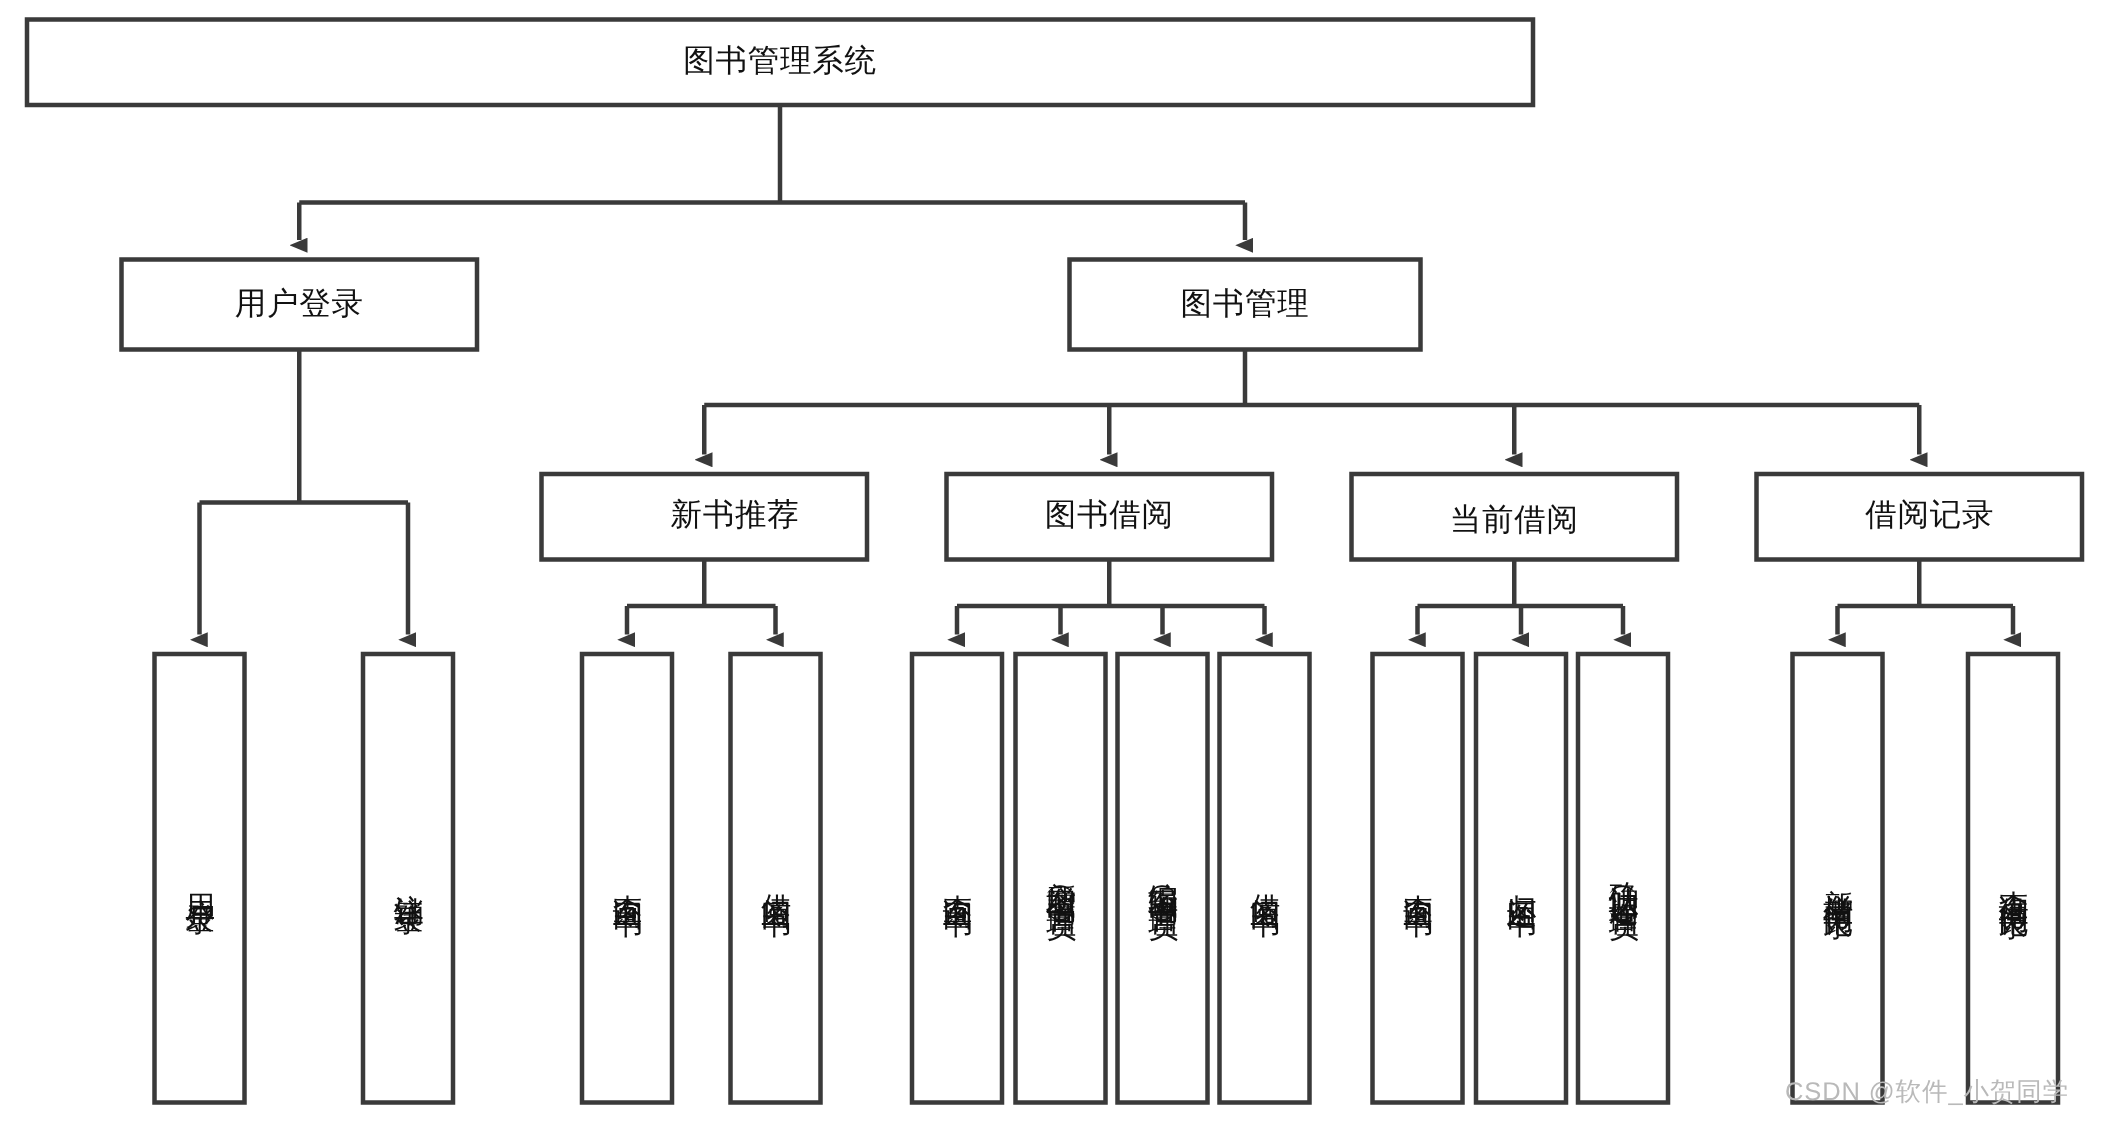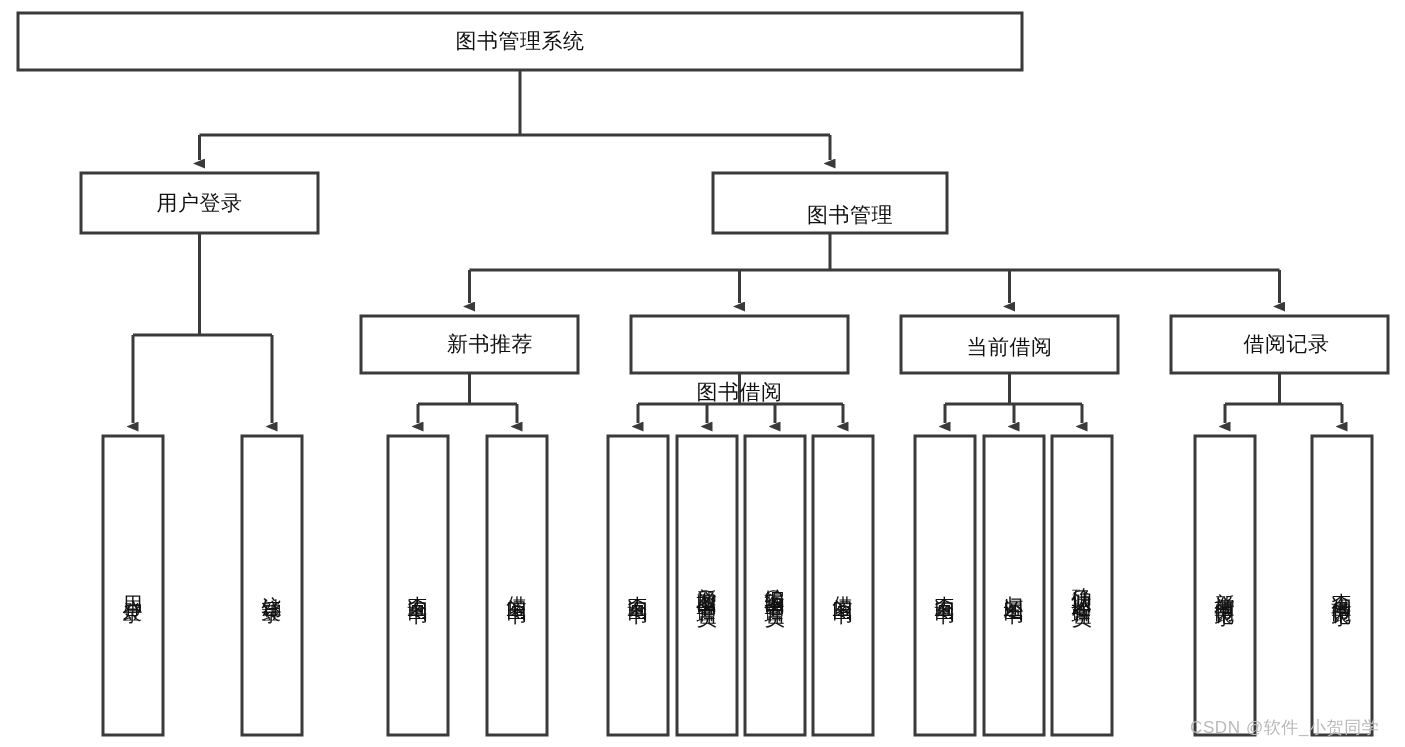--- a/index.html
+++ b/index.html
@@ -119,23 +119,23 @@
         <path d="M1279.5,373 L1279.5,404"></path>
         <path d="M1225,404 L1342,404"></path>
         <path d="M1225,404 L1225,423" marker-end="url(#arrow)"></path>
         <path d="M1342,404 L1342,423" marker-end="url(#arrow)"></path>
       </g>
   </svg>
 
   <div id="labels">
       <div class="node-label" style="left: 18px; top: 13px; width: 1004px; height: 57px;">图书管理系统</div>
       <div class="node-label" style="left: 81px; top: 173px; width: 237px; height: 60px;">用户登录</div>
-      <div class="node-label" style="left: 733px; top: 173px; width: 234px; height: 60px; margin-top: 12px;">图书管理</div>
+      <div class="node-label" style="left: 713px; top: 173px; width: 234px; height: 60px;">图书管理</div>
       <div class="node-label" style="left: 361px; top: 316px; width: 217px; height: 57px; padding-left: 41px;">新书推荐</div>
-      <div class="node-label" style="left: 631px; top: 316px; width: 217px; height: 57px; margin-top: 48px;">图书借阅</div>
+      <div class="node-label" style="left: 631px; top: 316px; width: 217px; height: 57px;">图书借阅</div>
       <div class="node-label" style="left: 901px; top: 316px; width: 217px; height: 63px;">当前借阅</div>
       <div class="node-label" style="left: 1171px; top: 316px; width: 217px; height: 57px; padding-left: 14px;">借阅记录</div>
       <div class="node-label vertical" style="left: 103px; top: 436px; width: 60px; height: 299px;">用户登录</div>
       <div class="node-label vertical" style="left: 242px; top: 436px; width: 60px; height: 299px;">注销登录</div>
       <div class="node-label vertical" style="left: 388px; top: 436px; width: 60px; height: 299px;">查询图书</div>
       <div class="node-label vertical" style="left: 487px; top: 436px; width: 60px; height: 299px;">借阅图书</div>
       <div class="node-label vertical" style="left: 608px; top: 436px; width: 60px; height: 299px;">查询图书</div>
       <div class="node-label vertical" style="left: 677px; top: 436px; width: 60px; height: 299px;">新增图书（管理员）</div>
       <div class="node-label vertical" style="left: 745px; top: 436px; width: 60px; height: 299px;">编辑图书（管理员）</div>
       <div class="node-label vertical" style="left: 813px; top: 436px; width: 60px; height: 299px;">借阅图书</div>

